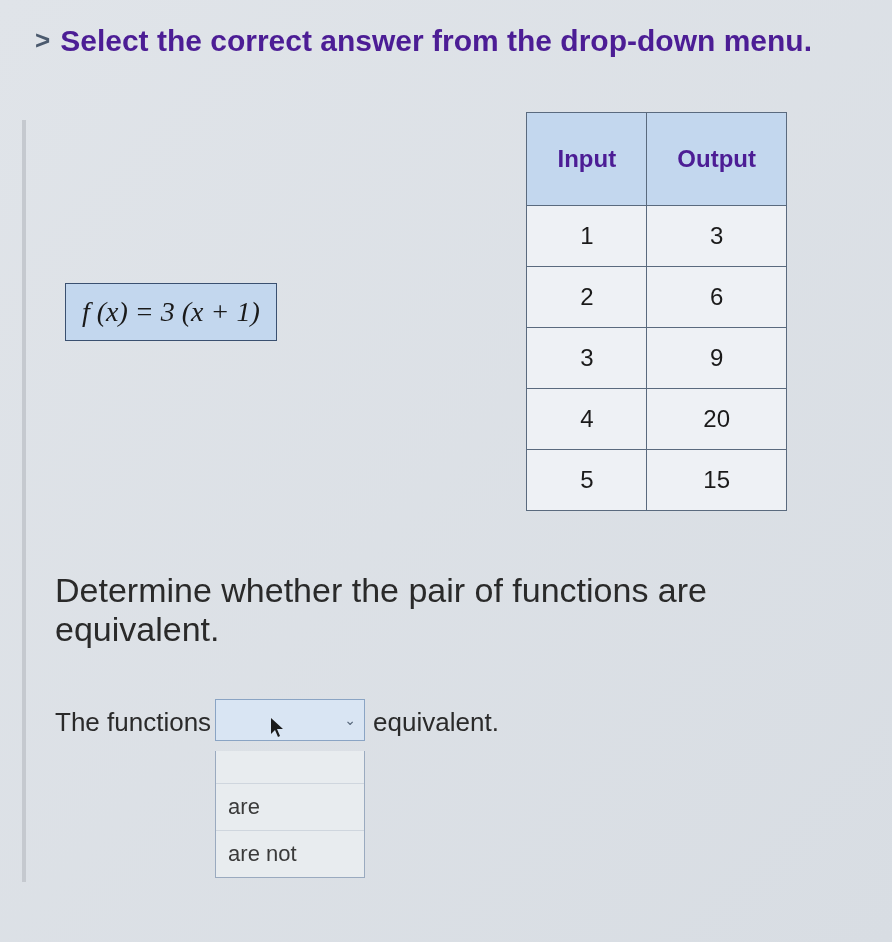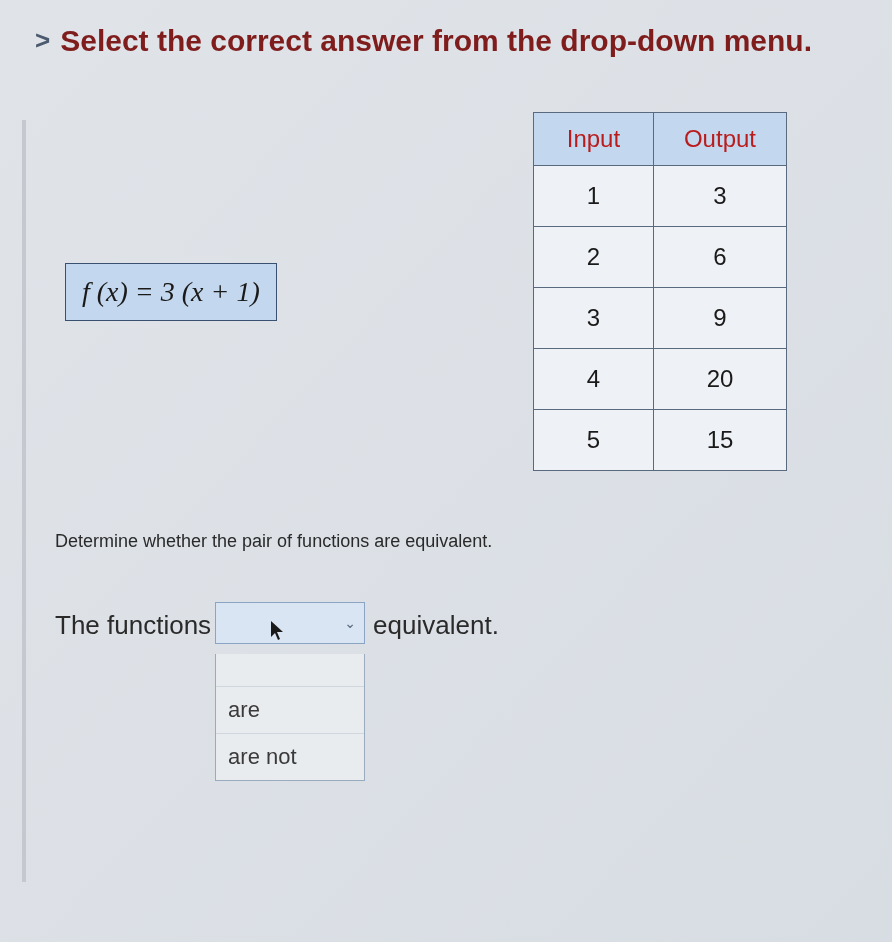--- a/index.html
+++ b/index.html
@@ -31,21 +31,21 @@
     .chevron {
       color: #4b5a6e;
       font-size: 26px;
       font-weight: bold;
       margin-right: 10px;
       margin-top: 5px;
     }
     .header-text {
       font-size: 30px;
       font-weight: bold;
-      color: #7f1d1d;
+      color: #4c1d95;
       line-height: 1.4;
     }
     .content-row {
       display: flex;
       align-items: center;
       justify-content: space-between;
       margin-top: 50px;
       padding-left: 30px;
       padding-right: 90px;
     }
@@ -58,36 +58,36 @@
       font-style: italic;
       color: #1a1a1a;
     }
     .data-table {
       border-collapse: collapse;
       background: #eef1f5;
     }
     .data-table th {
       background: #c3d7ee;
       border: 1px solid #5a6a7e;
-      padding: 12px 30px;
+      padding: 32px 30px;
       font-size: 24px;
-      font-weight: normal;
-      color: #b91c1c;
+      font-weight: bold;
+      color: #4c1d95;
       text-align: center;
     }
     .data-table td {
       border: 1px solid #5a6a7e;
       padding: 16px 30px;
       font-size: 24px;
       color: #1a1a1a;
       text-align: center;
       min-width: 120px;
     }
     .prompt-text {
-      font-size: 18px;
+      font-size: 34px;
       color: #2a2a2a;
       margin-top: 60px;
       padding-left: 20px;
     }
     .answer-row {
       display: flex;
       align-items: flex-start;
       margin-top: 50px;
       padding-left: 20px;
       font-size: 26px;

